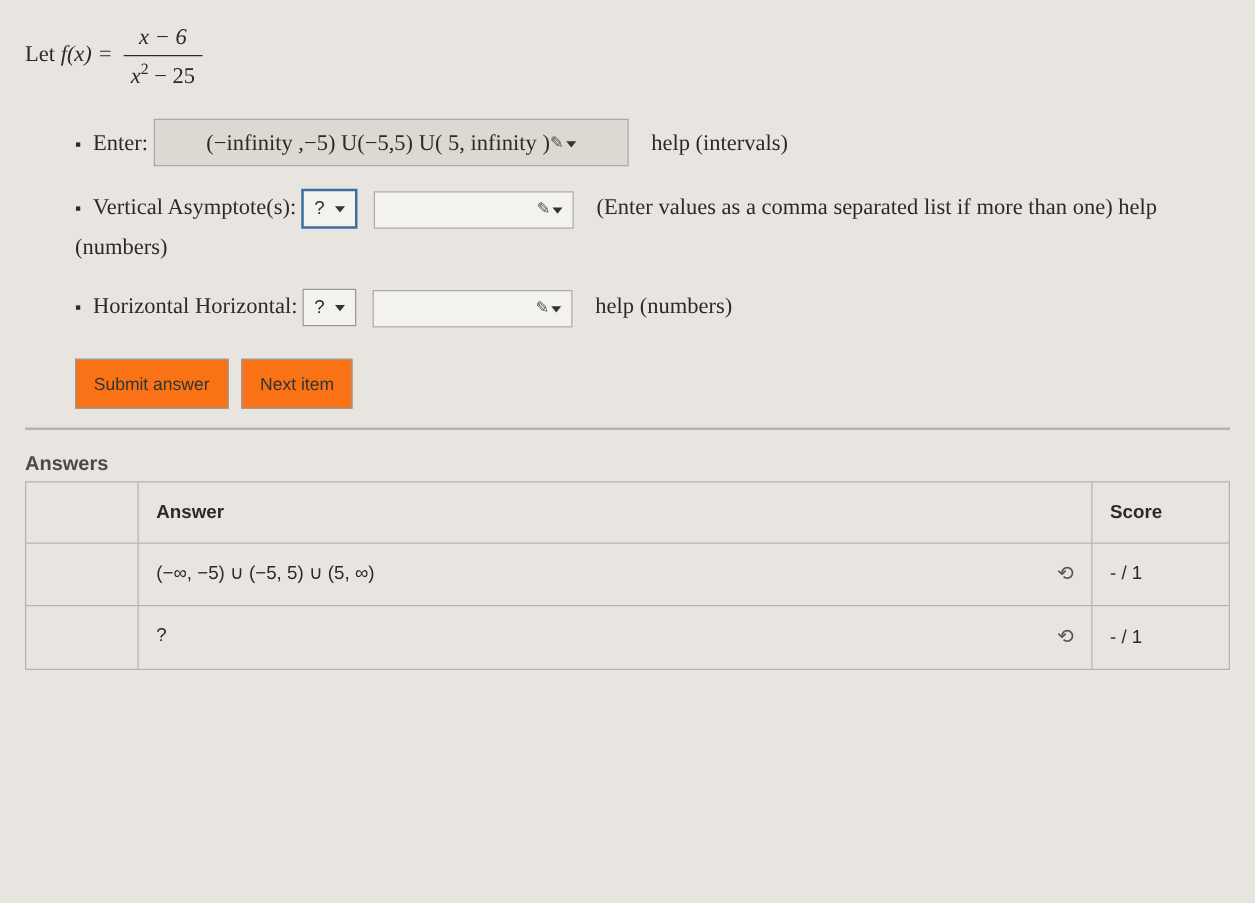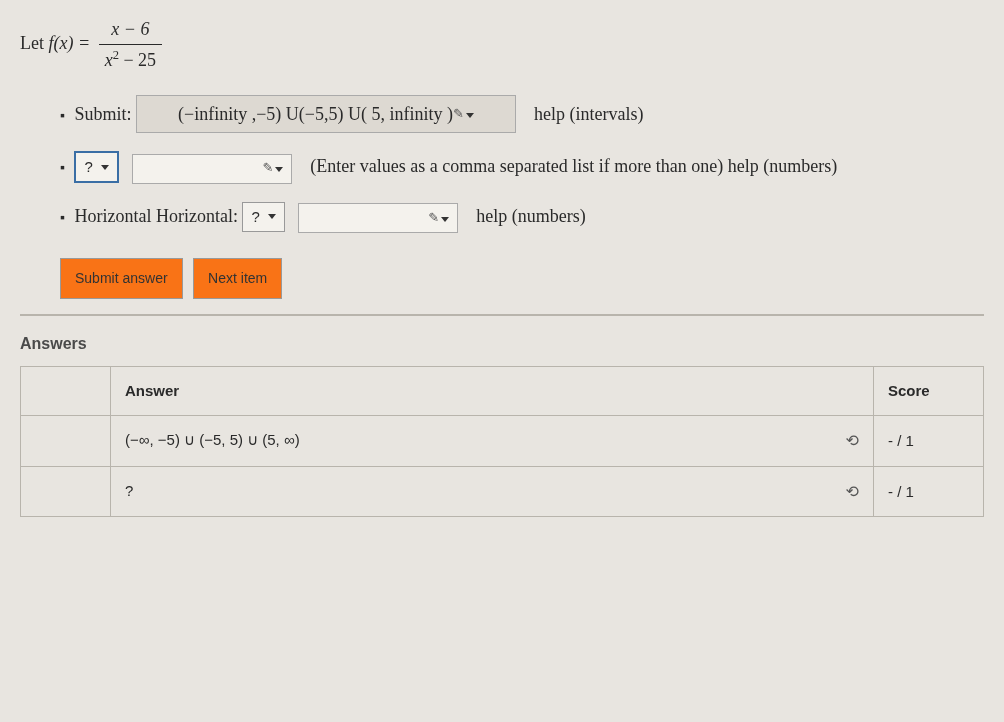--- a/index.html
+++ b/index.html
@@ -94,21 +94,20 @@
     border: none;
     border-top: 2px solid #b8b4ac;
     margin: 15px 0;
   }
   .answers-section { margin-top: 10px; }
   .answers-title {
     font-family: Arial, sans-serif;
     font-size: 16px;
     font-weight: bold;
     color: #4a4a4a;
-    margin-bottom: 10px;
   }
   table.answers {
     width: 100%;
     border-collapse: collapse;
     font-family: Arial, sans-serif;
     font-size: 15px;
     border: 1px solid #b8b4ac;
   }
   table.answers th, table.answers td {
     border: 1px solid #b8b4ac;
@@ -133,30 +132,31 @@
   <span class="frac">
     <span class="num" style="font-style:italic">x − 6</span>
     <span class="den">
       <span style="font-style:italic">x</span><span class="sup">2</span><span> − 25</span>
     </span>
   </span>
 </div>
 
 <ul class="items">
   <li>
-    <span>Submit: </span>
+    <span>Enter: </span>
     <span class="domain-box">
       <span>(−infinity ,−5) U(−5,5) U( 5, infinity )</span>
       <span class="pencil-icon">✎<span class="caret" style="margin-left:2px"></span></span>
     </span>
     &nbsp;&nbsp;
     <span class="help-link">help (intervals)</span>
   </li>
 
   <li>
+    <span>Vertical Asymptote(s): </span>
     <span class="dropdown-box">
       <span>?</span>
       <span class="caret"></span>
     </span>
     &nbsp;
     <span class="input-box">
       <span class="pencil-icon">✎<span class="caret" style="margin-left:2px"></span></span>
     </span>
     &nbsp;&nbsp;
     <span>(Enter values as a comma separated list if more than one) </span>

